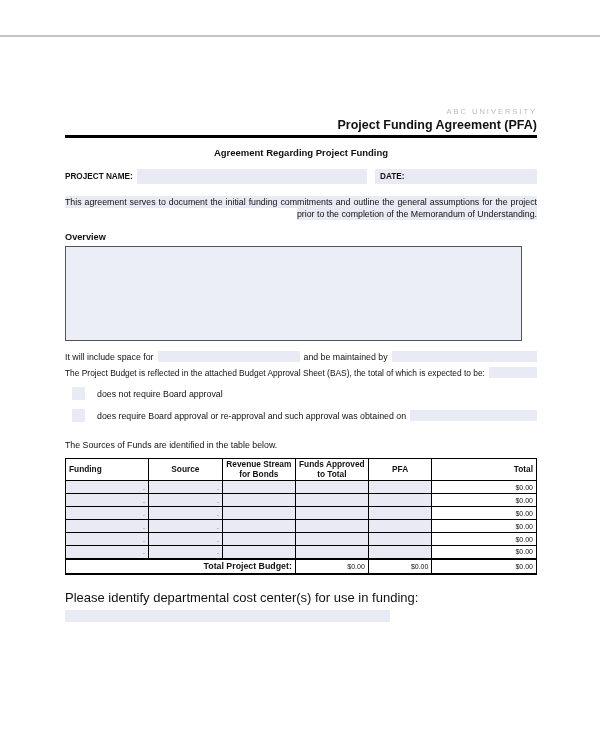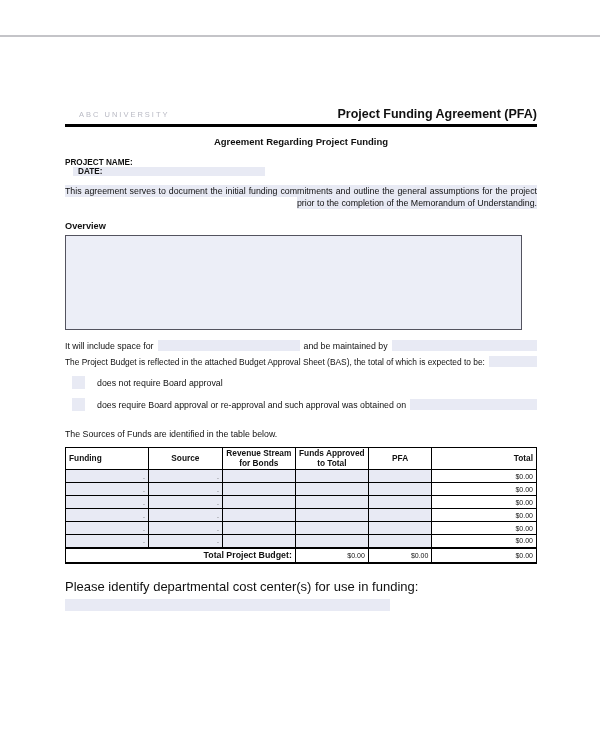--- a/index.html
+++ b/index.html
@@ -10,35 +10,35 @@
     --text:#111111;
   }
   *{box-sizing:border-box;margin:0;padding:0;}
   html,body{background:#ffffff;}
   .page{
     width:600px;height:730px;background:#ffffff;position:relative;overflow:hidden;
     font-family:"Liberation Sans","DejaVu Sans",sans-serif;color:var(--text);
   }
   .top-rule{margin-top:35px;height:2px;background:#c4c4c8;width:100%;}
   .content{margin:0 63px 0 65px;}
-  .title-row{margin-top:70px;display:flex;justify-content:space-between;align-items:flex-end;}
+  .title-row{margin-top:70px;display:flex;justify-content:space-between;align-items:flex-end;flex-direction:column;}
   .letterhead{
     font-size:7.5px;letter-spacing:2px;color:var(--letterhead);
     padding-left:14px;padding-bottom:2px;filter:blur(0.4px);text-transform:uppercase;
   }
   .doc-title{font-size:12.5px;font-weight:bold;}
   .black-rule{margin-top:3px;height:3px;background:#000;}
   .subtitle{margin-top:9px;text-align:center;font-size:9.5px;font-weight:bold;}
 
-  .field-row{margin-top:11px;display:flex;align-items:stretch;height:15px;font-size:8.2px;flex-direction:column;}
+  .field-row{margin-top:11px;display:flex;align-items:stretch;height:15px;font-size:8.2px;}
   .lab{font-weight:bold;display:flex;align-items:center;white-space:nowrap;}
   .input{background:var(--field_bg);display:inline-block;}
   .grow{flex:1;min-width:10px;}
   .pn-input{margin-left:4px;}
-  .date-group{margin-left:8px;width:192px;display:flex;background:var(--field_bg);padding-left:5px;}
+  .date-group{margin-left:8px;width:162px;display:flex;background:var(--field_bg);padding-left:5px;}
   .date-input{flex:1;}
 
   .intro{margin-top:13px;font-size:8.8px;line-height:11.5px;text-align:justify;text-align-last:right;}
   .hl{background:var(--field_bg);padding:1px 0;}
 
   .overview-label{margin-top:12px;font-size:9.2px;font-weight:bold;}
   .overview-box{margin-top:4px;height:95px;width:457px;background:#eceef7;border:1px solid var(--box_border);}
 
   .inline-row{display:flex;align-items:flex-end;font-size:8.8px;}
   .row-space{margin-top:10px;}

